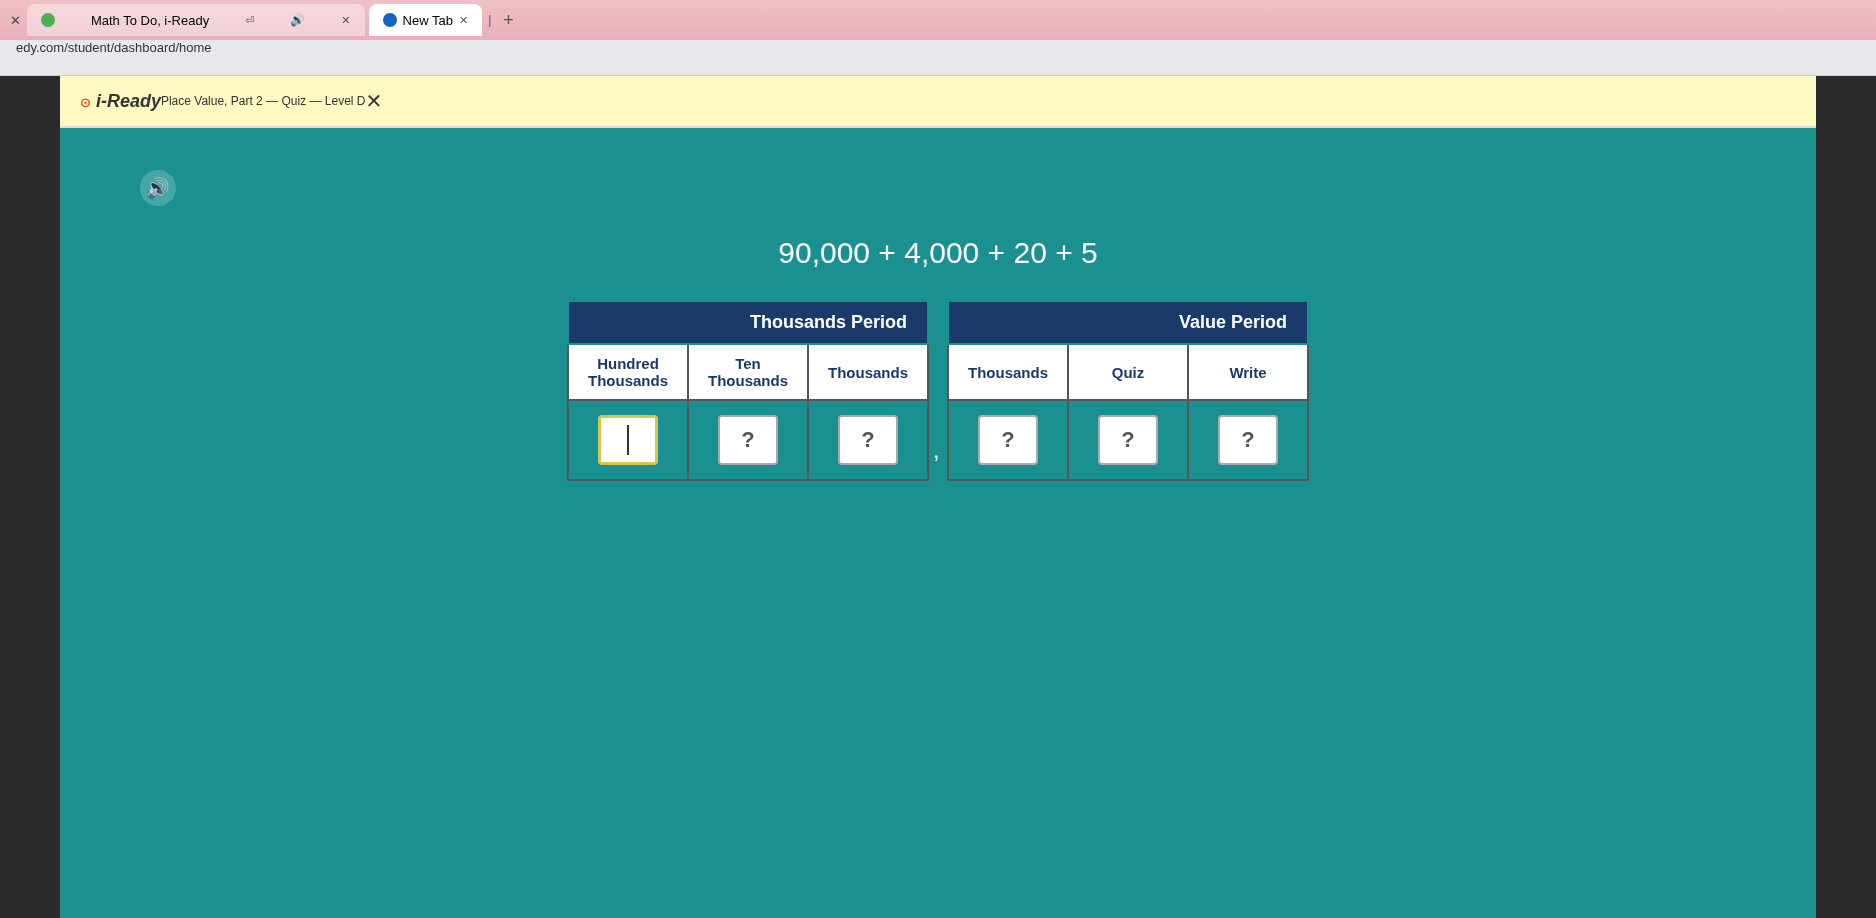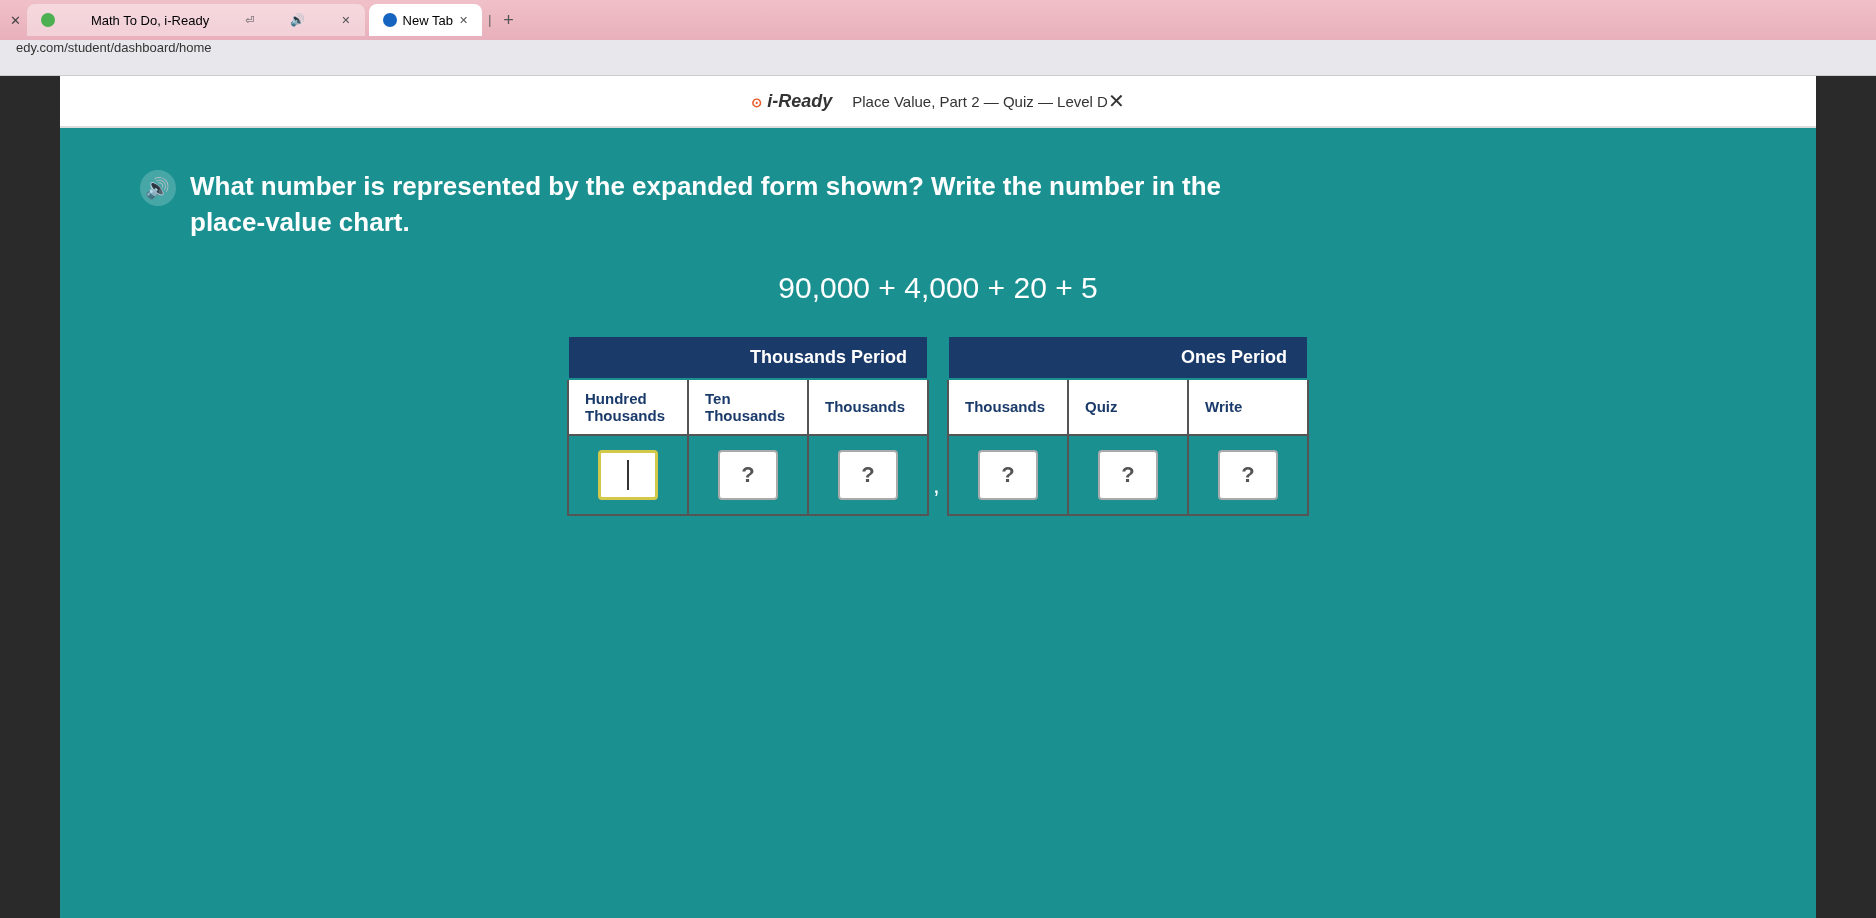--- a/index.html
+++ b/index.html
@@ -84,25 +84,25 @@
     
     .app-window {
       background: #1a8a8a;
       margin: 0 60px;
       height: calc(918px - 76px);
       position: relative;
     }
 
     
     .app-header {
-      background: #ffffff;
+      background: #fef9c3;
       height: 52px;
       display: flex;
       align-items: center;
-      justify-content: center;
+      justify-content: flex-start;
       padding: 0 20px;
       border-bottom: 2px solid #ddd;
     }
 
     .close-btn {
       font-size: 20px;
       color: #333;
       cursor: pointer;
       background: none;
       border: none;
@@ -165,20 +165,21 @@
       text-align: right;
       font-size: 18px;
       font-weight: bold;
       padding: 10px 20px;
       border: 2px solid #1a9090;
     }
 
     .col-header {
       background: #fff;
       color: #1a3a6a;
+      text-align: center;
       font-size: 15px;
       font-weight: bold;
       padding: 10px 16px;
       border: 2px solid #555;
       min-width: 120px;
     }
 
     .data-cell {
       background: #1a9090;
       text-align: center;
@@ -280,51 +281,46 @@
 
 <div style="display:flex; height:calc(918px - 76px); background:#1a1a1a;">
   <div style="width:60px; background:#2a2a2a;"></div>
   <div class="app-window" style="flex:1; margin:0;">
 
     <div class="app-header">
       <div style="font-size:18px; font-weight:bold; color:#e85c2a;">
         <span style="font-size:13px;">⊙</span>
         <span style="color:#333; font-size:18px; font-weight:bold; font-style:italic;">i-Ready</span>
       </div>
-      <div style="font-size:15px; color:#333;margin-left:20px;">Place Value, Part 2 — Quiz — Level D</div>
+      <div style="font-size:12px; color:#333;">Place Value, Part 2 — Quiz — Level D</div>
       <button class="close-btn">✕</button>
     </div>
 
     <div class="main-content">
 
       <div class="question-text">
         <div class="speaker-icon">
           <span>🔊</span>
         </div>
-        <div>
-          <span>What number is represented by the expanded form shown? Write the number in the</span>
-          <br>
-          <span>place-value chart.</span>
-        </div>
       </div>
 
       <div class="equation">
         <span>90,000 + 4,000 + 20 + 5</span>
       </div>
 
       <div class="table-container">
         <table class="place-value-table">
           <thead>
             <tr>
 
               <td class="period-header" colspan="3">Thousands Period</td>
 
               <td class="spacer-cell" rowspan="3"></td>
 
-              <td class="period-header" colspan="3">Ones Period</td>
+              <td class="period-header" colspan="3">Value Period</td>
             </tr>
             <tr>
 
               <td class="col-header">
                 <span>Hundred</span><br>
                 <span>Thousands</span>
               </td>
               <td class="col-header">
                 <span>Ten</span><br>
                 <span>Thousands</span>

